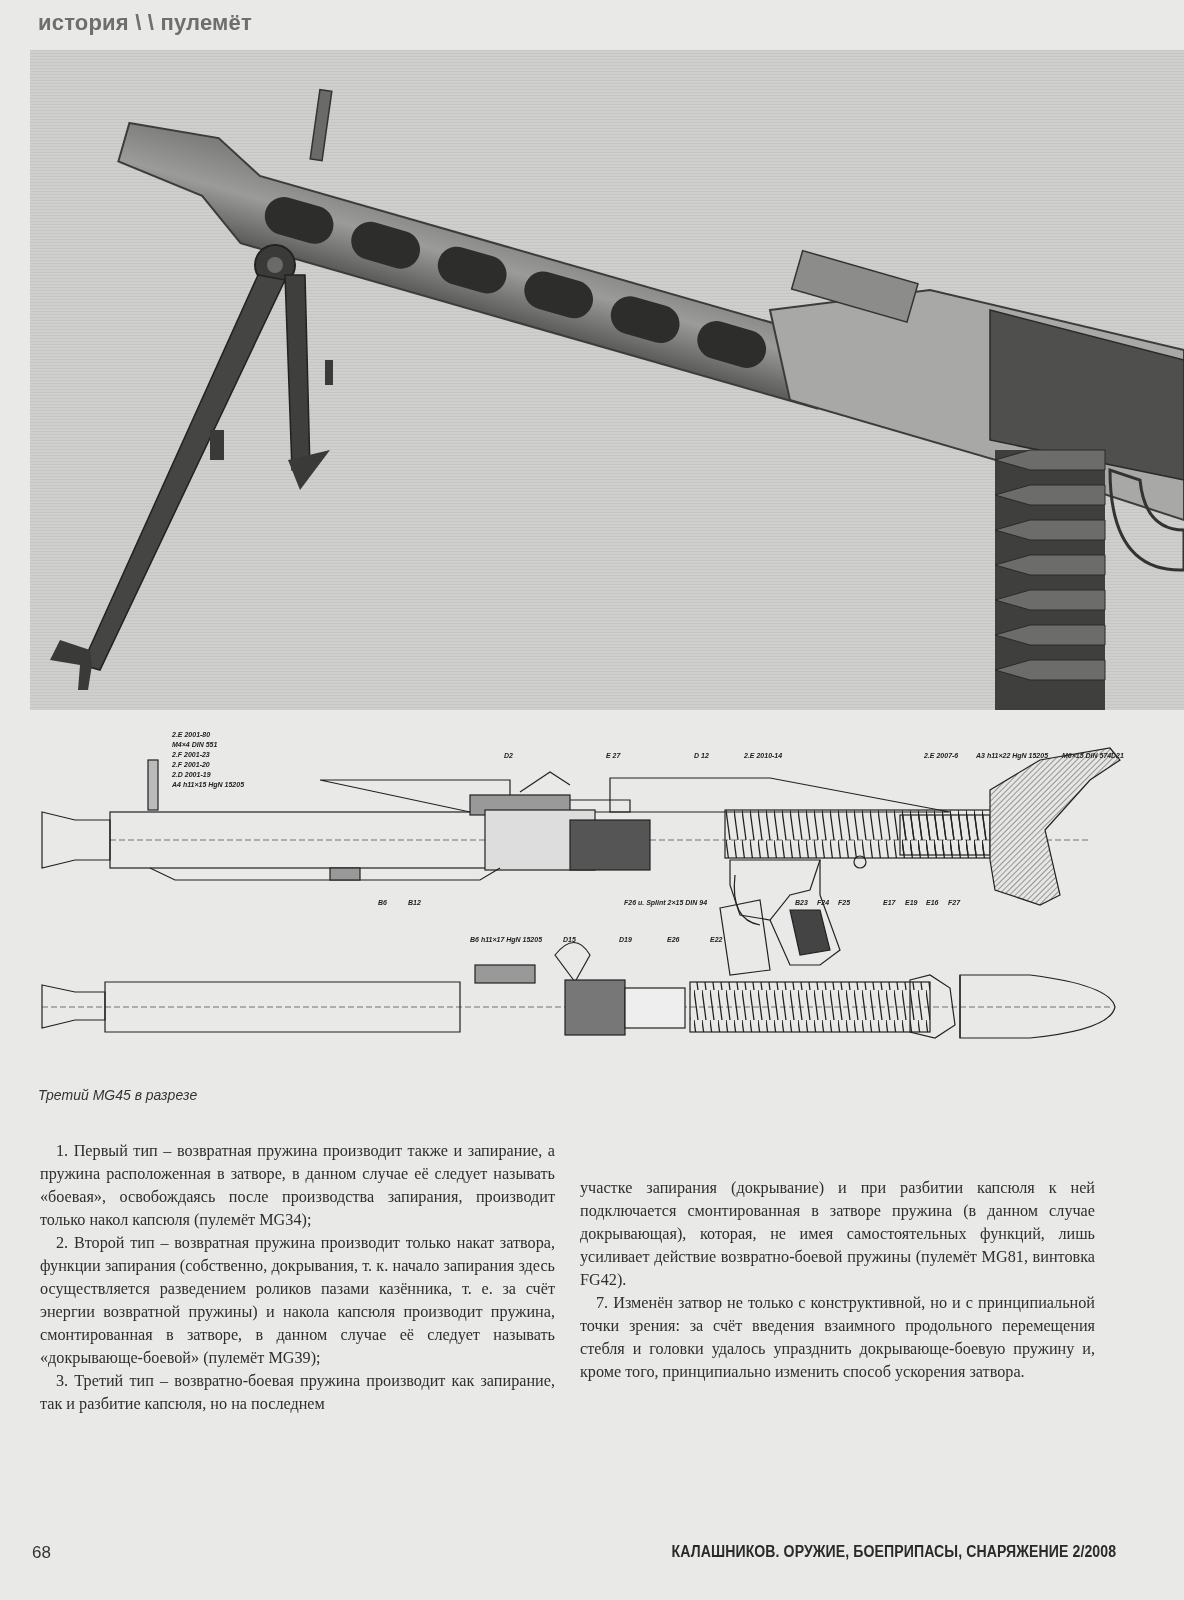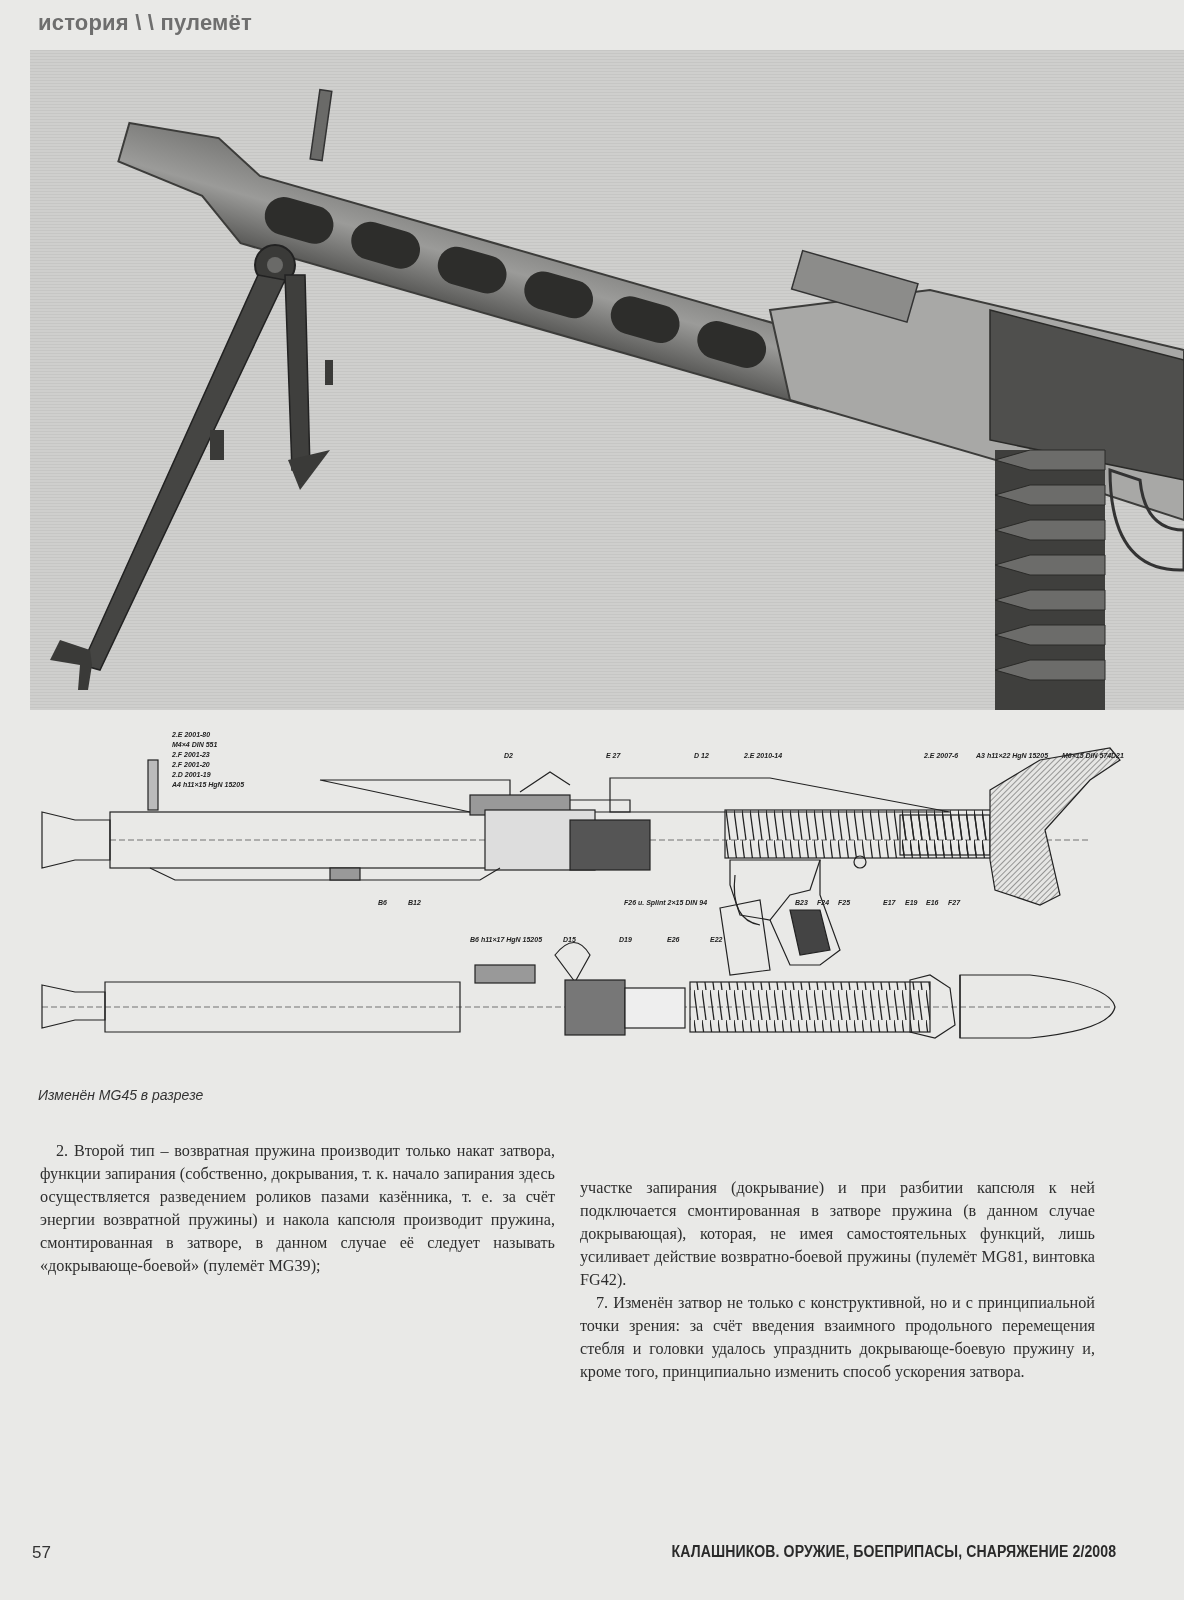--- a/index.html
+++ b/index.html
@@ -167,25 +167,27 @@
     <g>
       <text class="lbl" x="440" y="222">B6 h11×17 HgN 15205</text>
       <text class="lbl" x="533" y="222">D15</text>
       <text class="lbl" x="589" y="222">D19</text>
       <text class="lbl" x="637" y="222">E26</text>
       <text class="lbl" x="680" y="222">E22</text>
     </g>
   </svg>
 </div>
 
-<div class="caption">Изменён MG45 в разрезе</div>
+<div class="caption">Третий MG45 в разрезе</div>
 
 <div class="col left">
+  <p>1. Первый тип – возвратная пружина производит также и запирание, а пружина расположенная в затворе, в данном случае её следует называть «боевая», освобождаясь после производства запирания, производит только накол капсюля (пулемёт MG34);</p>
   <p>2. Второй тип – возвратная пружина производит только накат затвора, функции запирания (собственно, докрывания, т. к. начало запирания здесь осуществляется разведением роликов пазами казённика, т. е. за счёт энергии возвратной пружины) и накола капсюля производит пружина, смонтированная в затворе, в данном случае её следует называть «докрывающе-боевой» (пулемёт MG39);</p>
+  <p>3. Третий тип – возвратно-боевая пружина производит как запирание, так и разбитие капсюля, но на последнем</p>
 </div>
 
 <div class="col right">
   <p class="noindent">участке запирания (докрывание) и при разбитии капсюля к ней подключается смонтированная в затворе пружина (в данном случае докрывающая), которая, не имея самостоятельных функций, лишь усиливает действие возвратно-боевой пружины (пулемёт MG81, винтовка FG42).</p>
   <p>7. Изменён затвор не только с конструктивной, но и с принципиальной точки зрения: за счёт введения взаимного продольного перемещения стебля и головки удалось упразднить докрывающе-боевую пружину и, кроме того, принципиально изменить способ ускорения затвора.</p>
 </div>
 
-<div class="footer-page">57</div>
+<div class="footer-page">68</div>
 <div class="footer-mag">КАЛАШНИКОВ. ОРУЖИЕ, БОЕПРИПАСЫ, СНАРЯЖЕНИЕ 2/2008</div>
 
 </body></html>

